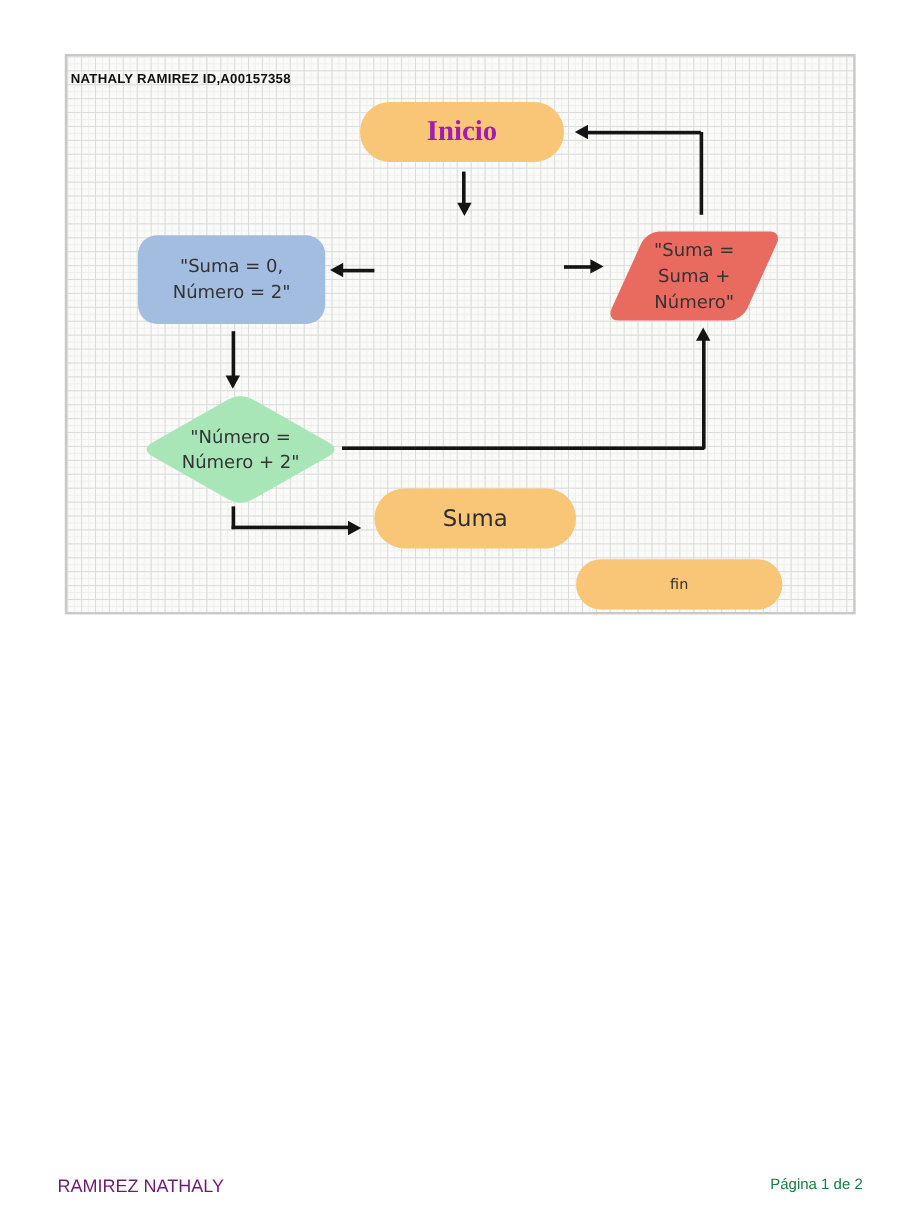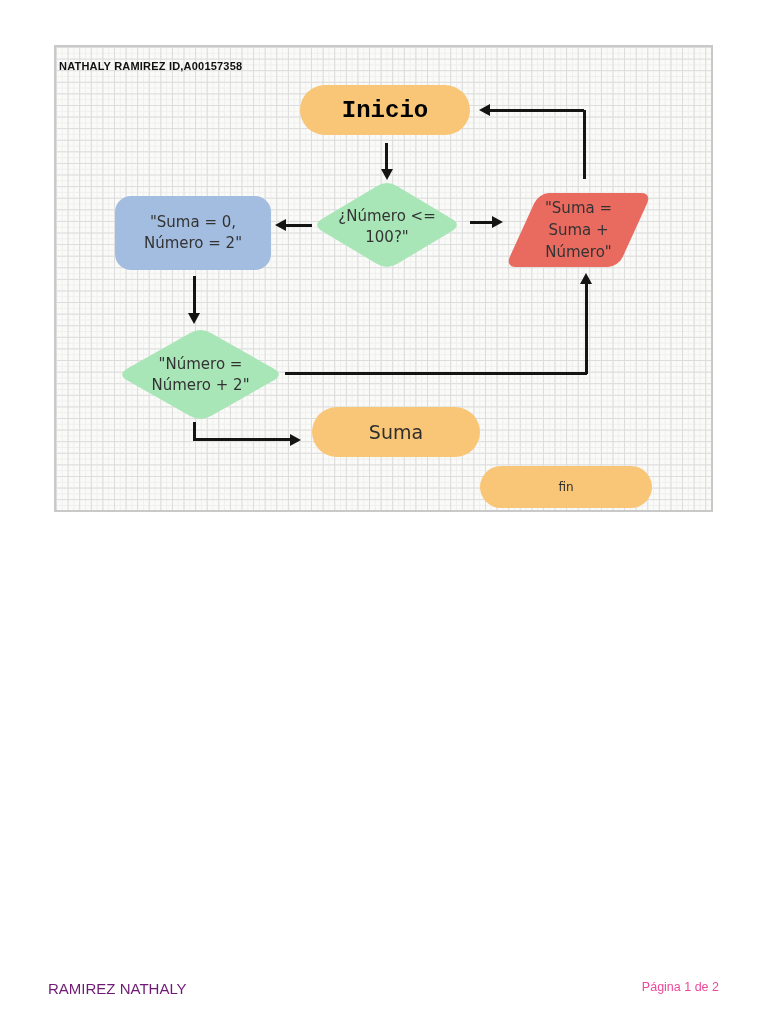--- a/index.html
+++ b/index.html
@@ -27,22 +27,22 @@
   }
 
   
   .node { position:absolute; display:flex; align-items:center; justify-content:center;
           flex-direction:column; color:#333; text-align:center; }
   .node .ln { display:block; line-height:21px; font-size:15px;
               font-family:"DejaVu Sans", sans-serif; }
 
   .pill-inicio { left:244px; top:38px; width:170px; height:50px;
                  background:#f8c676; border-radius:25px; }
-  .pill-inicio .big { font-size:24px; font-weight:bold; color:#000000;
-                      font-family:Liberation Mono, monospace; }
+  .pill-inicio .big { font-size:24px; font-weight:bold; color:#a21caf;
+                      font-family:Liberation Serif, serif; }
 
   .rect-assign { left:59px; top:149px; width:156px; height:74px;
                  background:#a3bde0; border-radius:16px; }
 
   .diamond { background:transparent; }
   .diamond svg { position:absolute; left:0; top:0; }
   .diamond .txt { position:relative; z-index:2; }
 
   .dia-main  { left:256px; top:133px; width:150px; height:90px; padding-top:4px; }
   .dia-inc   { left:61px;  top:280px; width:167px; height:95px; }
@@ -63,47 +63,40 @@
   
   .line { position:absolute; background:#141414; }
   .head { position:absolute; width:0; height:0; }
   .head.right { border-top:6px solid transparent; border-bottom:6px solid transparent; border-left:11px solid #141414; }
   .head.left  { border-top:6px solid transparent; border-bottom:6px solid transparent; border-right:11px solid #141414; }
   .head.down  { border-left:6px solid transparent; border-right:6px solid transparent; border-top:11px solid #141414; }
   .head.up    { border-left:6px solid transparent; border-right:6px solid transparent; border-bottom:11px solid #141414; }
 
   
   .footer-left  { position:absolute; left:48px;  top:980px; font-size:15px; color:#701a75; }
-  .footer-right { position:absolute; right:49px; top:980px; font-size:12.5px; color:#ec4899;padding-left:45px; }
+  .footer-right { position:absolute; right:49px; top:980px; font-size:12.5px; color:#15803d;padding-left:45px; }
 </style>
 </head>
 <body>
 
 <div class="page">
 
   <div class="canvas">
 
     <div class="chart-title">NATHALY RAMIREZ ID,A00157358</div>
 
     <div class="node pill-inicio">
       <span class="big">Inicio</span>
     </div>
 
     <div>
       <div class="line" style="left:329px; top:96px; width:3px; height:27px;"></div>
       <div class="head down" style="left:324.5px; top:122px;"></div>
     </div>
 
-    <div class="node diamond dia-main">
-      <svg width="150" height="90" viewBox="0 0 150 90">
-        <path d="M85.3 6.2 L139.7 38.8 Q150 45 139.7 51.2 L85.3 83.8 Q75 90 64.7 83.8 L10.3 51.2 Q0 45 10.3 38.8 L64.7 6.2 Q75 0 85.3 6.2 Z" fill="#a9e6b7"></path>
-      </svg>
-      <span class="ln txt">¿Número &lt;=</span>
-      <span class="ln txt">100?"</span>
-    </div>
 
     <div>
       <div class="line" style="left:229px; top:176.5px; width:27px; height:3px;"></div>
       <div class="head left" style="left:219px; top:172px;"></div>
     </div>
 
     <div class="node rect-assign">
       <span class="ln">"Suma = 0,</span>
       <span class="ln">Número = 2"</span>
     </div>

